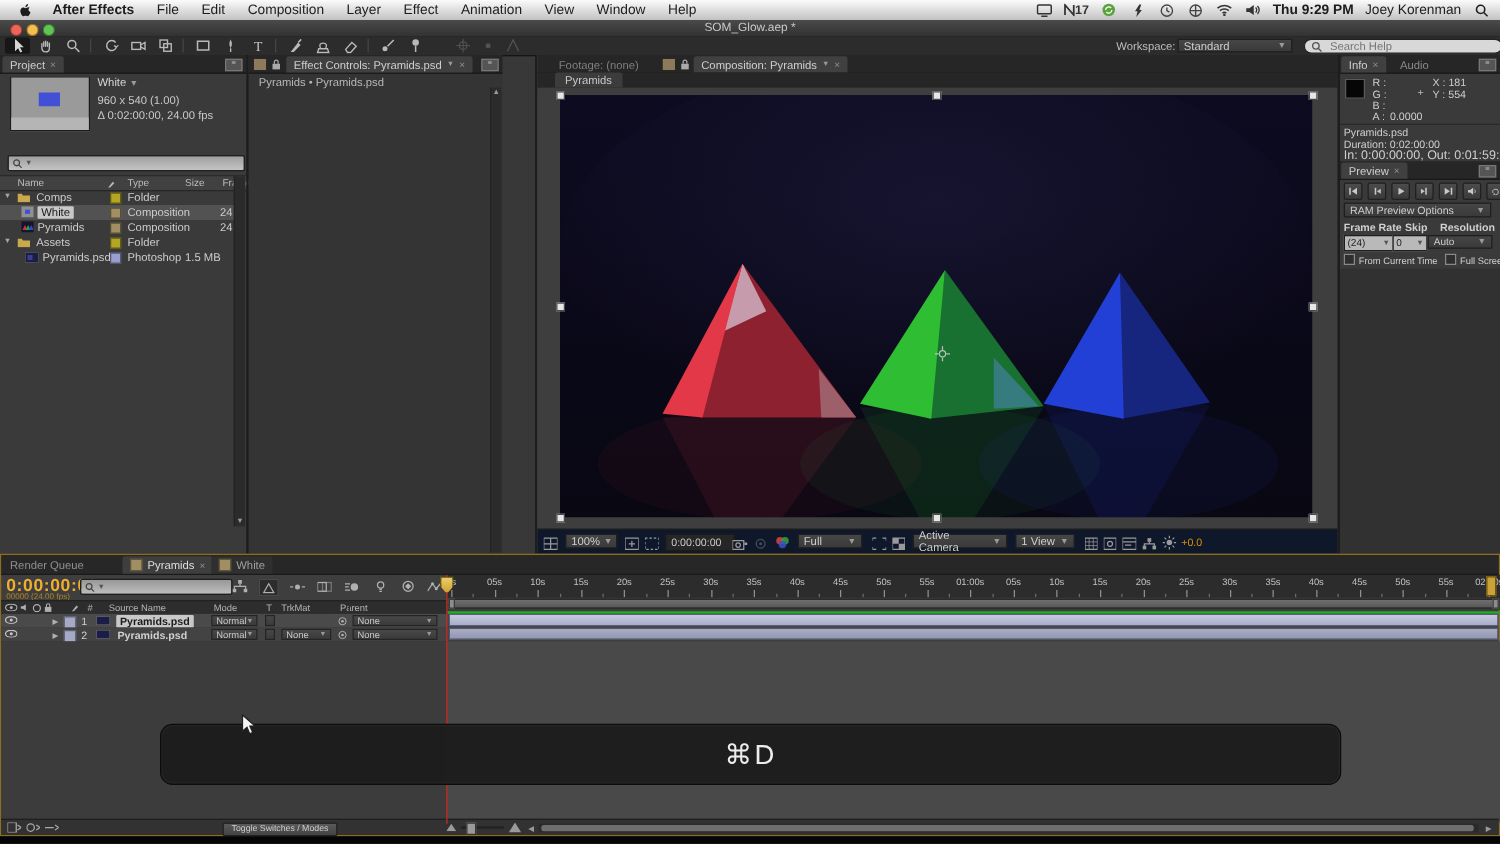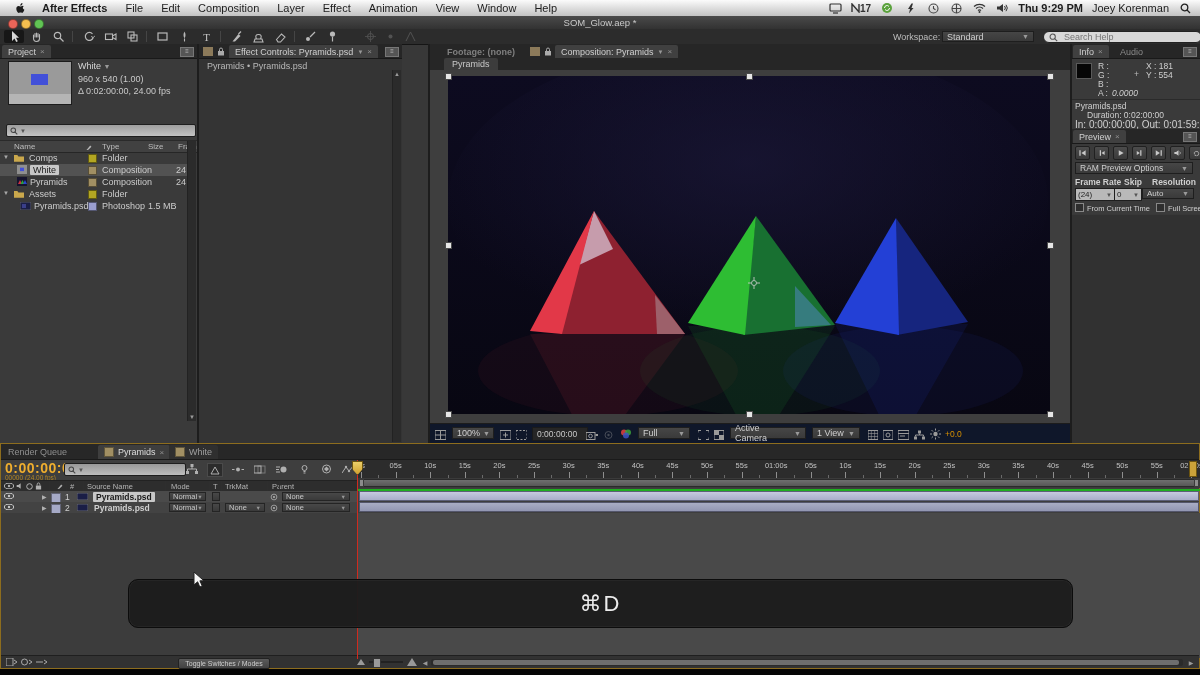--- a/index.html
+++ b/index.html
@@ -412,21 +412,21 @@
       <div class="pmenu">≡</div>
     </div>
     <div class="ecbread">Pyramids • Pyramids.psd</div>
     <div class="scrtrack" style="right:1px;top:26px;width:8px;height:372px;"></div>
     <div class="scrarrow" style="right:1px;top:27px;">▲</div>
   </div>
   <div class="gutter-v" style="left:428px;"></div>
 
   <div class="panel" style="left:430px;top:44px;width:640px;height:399px;background:#3e3e3e;">
     <div class="ptabrow">
-      <span class="abs" style="left:17px;top:3px;font-size:9px;color:#7f7f7f;font-weight:bold;">Footage: (none)</span>
+      <span class="abs" style="left:17px;top:3px;font-size:9px;color:#7f7f7f;">Footage: (none)</span>
       <svg class="abs" style="left:100px;top:3px;" width="10" height="9" viewBox="0 0 10 9">
           <rect width="10" height="9" fill="#8c7a5a"></rect>
         </svg>
       <svg class="abs" style="left:114px;top:3px;" width="8" height="9" viewBox="0 0 8 9">
           <rect x="1" y="4" width="6" height="4.5" fill="#aaa"></rect>
           <path d="M2.5 4V2.5a1.5 1.5 0 0 1 3 0V4" fill="none" stroke="#aaa"></path>
         </svg>
       <div class="ptab" style="left:125px;">
           <span>Composition: Pyramids</span>
           <span class="arw" style="font-size:6px;color:#999;">▼</span>
@@ -582,27 +582,27 @@
       <div class="ptab dim" style="left:42px;">
           <span>Audio</span>
         </div>
       <div class="pmenu">≡</div>
     </div>
     <div class="abs" style="left:4px;top:19px;width:14px;height:14px;background:#060606;border:1px solid #5a5a5a;"></div>
     <span class="itext" style="left:26px;top:18px;">R :</span>
     <span class="itext" style="left:26px;top:27px;">G :</span>
     <span class="itext" style="left:26px;top:36px;">B :</span>
     <span class="itext" style="left:26px;top:45px;">A :</span>
-    <span class="itext" style="left:40px;top:45px;font-style:italic;">0.0000</span>
+    <span class="itext" style="left:40px;top:45px;">0.0000</span>
     <span class="itext" style="left:62px;top:26px;color:#bbb;">+</span>
     <span class="itext" style="left:74px;top:18px;">X : 181</span>
     <span class="itext" style="left:74px;top:27px;">Y : 554</span>
     <div class="abs" style="left:0;top:55px;width:128px;height:1px;background:#2a2a2a;"></div>
     <span class="itext" style="left:3px;top:58px;">Pyramids.psd</span>
-    <span class="itext" style="left:15px;top:67px;">Duration: 0:02:00:00</span>
+    <span class="itext" style="left:3px;top:67px;">Duration: 0:02:00:00</span>
     <span class="itext" style="left:3px;top:76px;font-size:10px;">In: 0:00:00:00, Out: 0:01:59:23</span>
   </div>
 
   <div class="panel" style="left:1072px;top:129px;width:128px;height:85px;background:#3a3a3a;">
     <div class="ptabrow">
       <div class="ptab" style="left:1px;">
           <span>Preview</span>
           <span class="x">×</span>
         </div>
       <div class="pmenu">≡</div>

